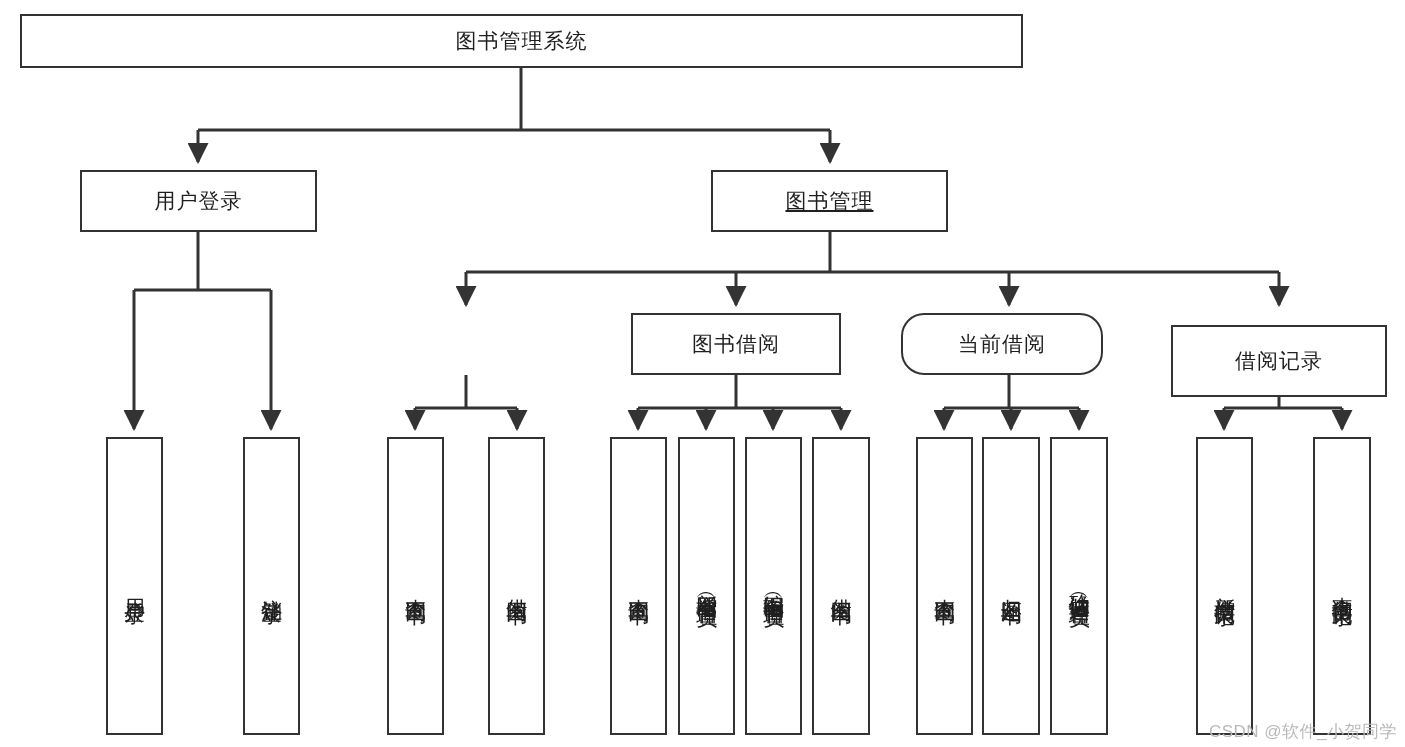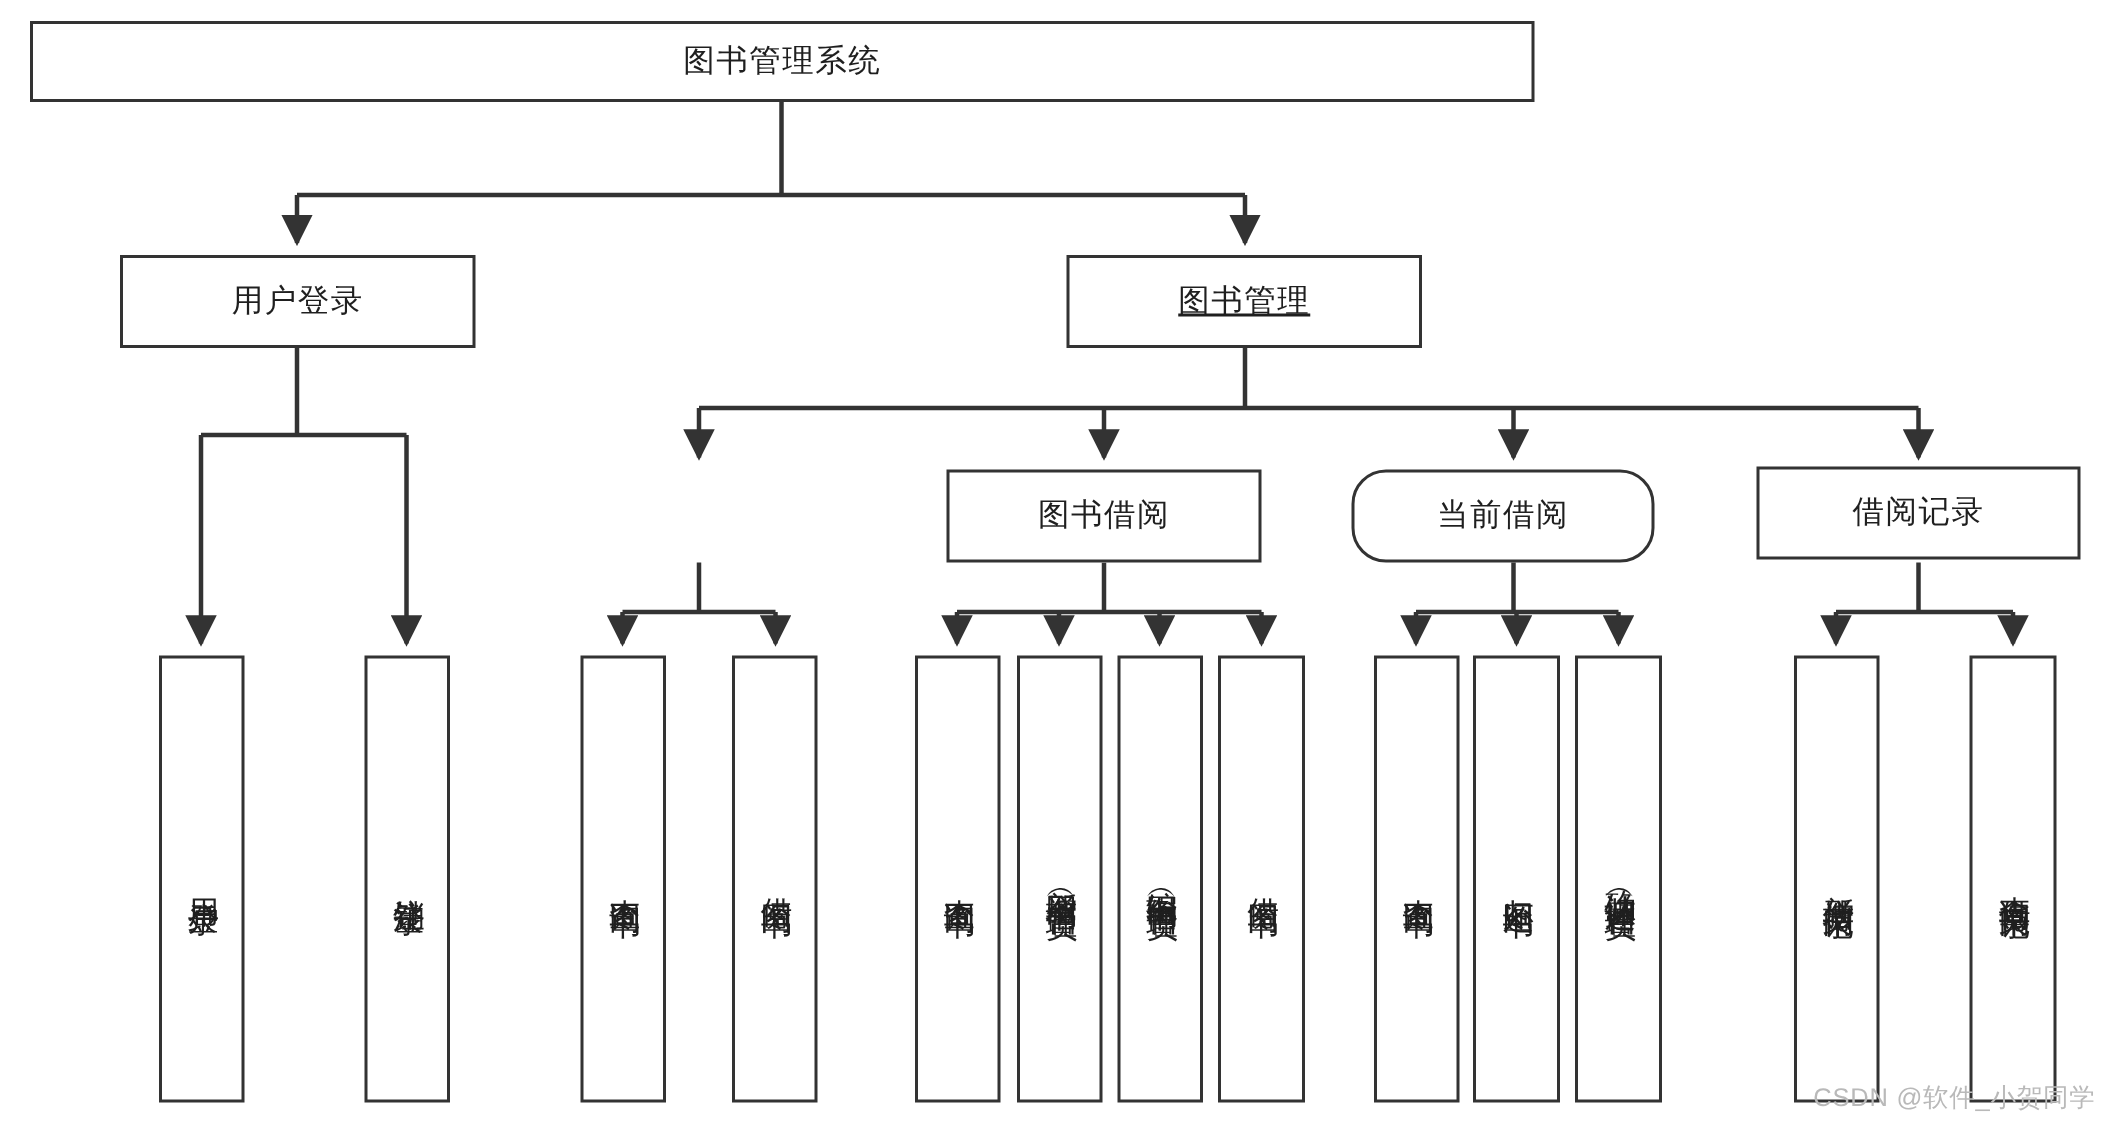--- a/index.html
+++ b/index.html
@@ -132,21 +132,21 @@
   <div class="node node-h" id="n-l2-1" style="left: 711px; top: 170px; width: 237px; height: 62px; text-decoration: underline;">
     <span>图书管理</span>
   </div>
 
   <div class="node node-h" id="n-l3-1" style="left: 631px; top: 313px; width: 210px; height: 62px;">
     <span>图书借阅</span>
   </div>
   <div class="node node-h" id="n-l3-2" style="left: 901px; top: 313px; width: 202px; height: 62px; border-radius: 23px;">
     <span>当前借阅</span>
   </div>
-  <div class="node node-h" id="n-l3-3" style="left: 1171px; top: 311px; width: 216px; height: 62px;">
+  <div class="node node-h" id="n-l3-3" style="left: 1171px; top: 325px; width: 216px; height: 72px;">
     <span>借阅记录</span>
   </div>
 
   <div class="node node-v" id="n-leaf-0" style="left: 106px; top: 437px; width: 57px; height: 298px;">
     <span class="vtext">用户登录</span>
   </div>
   <div class="node node-v" id="n-leaf-1" style="left: 243px; top: 437px; width: 57px; height: 298px;">
     <span class="vtext">注销登录</span>
   </div>
   <div class="node node-v" id="n-leaf-2" style="left: 387px; top: 437px; width: 57px; height: 298px;">

